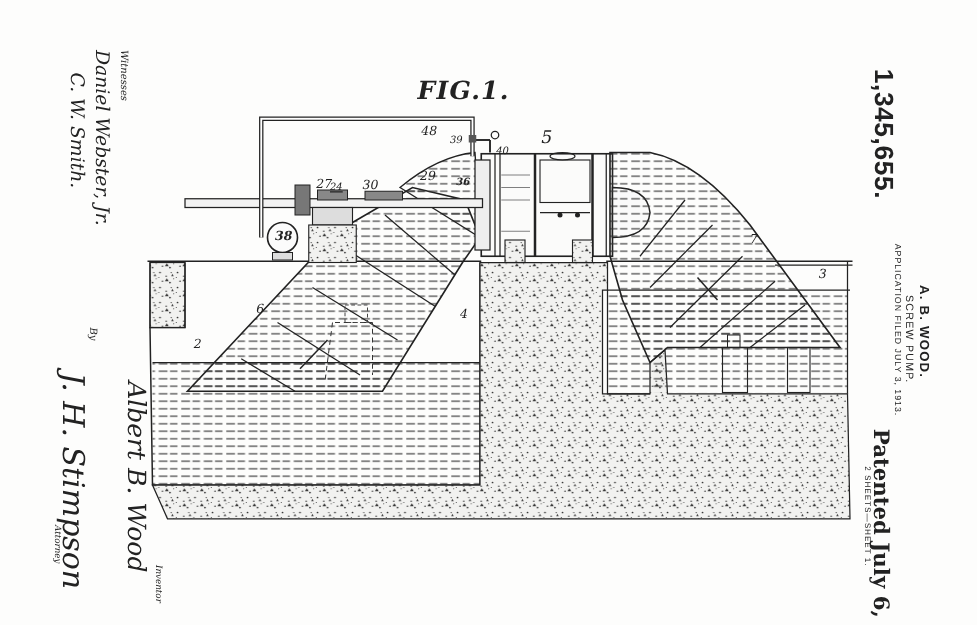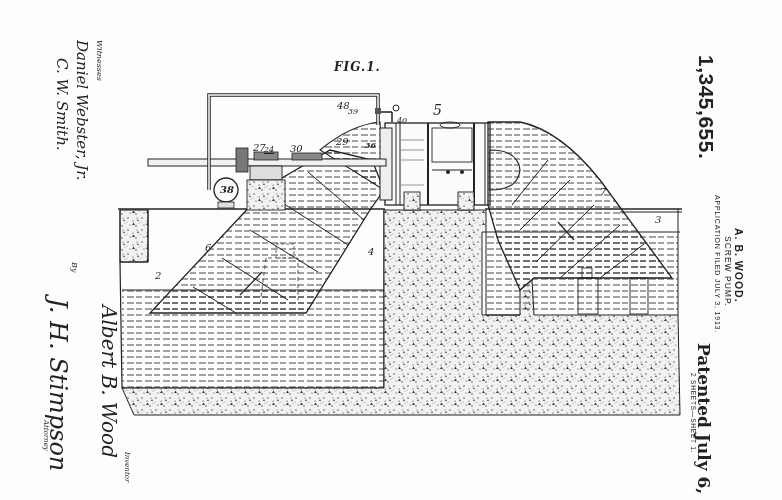--- a/index.html
+++ b/index.html
@@ -6,21 +6,21 @@
   body { width: 782px; height: 500px; overflow: hidden; position: relative; font-family: "DejaVu Serif", serif; color: #1a1a1a; }
   .sheet { position: absolute; left: 0; top: 0; width: 782px; height: 500px; background: #fdfdfc; }
   svg.drawing { position: absolute; left: 0; top: 0; }
   .vtext { position: absolute; transform-origin: left top; transform: rotate(90deg); white-space: nowrap; color: #222; }
   .patent-no { left: 718px; top: 55px; font-family: "Liberation Sans", sans-serif; font-size: 21px; font-weight: bold; letter-spacing: 0.5px; }
   .inventor-name { left: 745px; top: 228px; font-family: "Liberation Sans", sans-serif; font-size: 10.5px; font-weight: bold; letter-spacing: 1px; }
   .title-small { left: 733px; top: 236px; font-family: "Liberation Sans", sans-serif; font-size: 8.5px; letter-spacing: 1px; }
   .app-filed { left: 721px; top: 195px; font-family: "Liberation Sans", sans-serif; font-size: 7px; letter-spacing: 0.8px; }
   .patented { left: 714px; top: 343px; font-family: "DejaVu Serif", serif; font-size: 17px; font-weight: bold; }
   .sheets { left: 697px; top: 373px; font-family: "Liberation Sans", sans-serif; font-size: 6.5px; letter-spacing: 0.8px; }
-  .fig-label { position: absolute; left: 334px; top: 60px; font-family: "DejaVu Serif", serif; font-style: italic; font-size: 12px; font-weight: bold; letter-spacing: 1px; color: #222; }
+  .fig-label { position: absolute; left: 334px; top: 60px; font-family: "DejaVu Serif", serif; font-style: italic; font-size: 20px; font-weight: bold; letter-spacing: 1px; color: #222; }
   .num { position: absolute; font-family: "DejaVu Serif", serif; font-style: italic; font-size: 10px; color: #222; }
   .num.big { font-size: 14px; }
   .sig { position: absolute; transform-origin: left top; transform: rotate(90deg); white-space: nowrap; font-family: "DejaVu Serif", serif; font-style: italic; color: #222; }
   .witnesses-label { left: 104px; top: 40px; font-size: 8px; }
   .witness1 { left: 91px; top: 40px; font-size: 15px; }
   .witness2 { left: 71px; top: 58px; font-size: 15px; }
   .inventor-sig { left: 121px; top: 305px; font-size: 20px; }
   .inventor-label { left: 131px; top: 452px; font-size: 7px; }
   .by-label { left: 79px; top: 262px; font-size: 8px; }
   .attorney-sig { left: 72px; top: 298px; font-size: 24px; }
@@ -148,21 +148,21 @@
   <span class="num big" style="left:433px;top:102px;">5</span>
   <span class="num" style="left:205px;top:242px;">6</span>
   <span class="num" style="left:600px;top:186px;">7</span>
   <span class="num" style="left:264px;top:145px;font-size:8px;text-decoration:underline;">24</span>
   <span class="num" style="left:336px;top:136px;">29</span>
   <span class="num" style="left:290px;top:143px;text-align:right;">30</span>
   <span class="num" style="left:253px;top:142px;">27</span>
   <span class="num" style="left:365px;top:140px;font-size:8px;font-weight:bold;">36</span>
   <span class="num" style="left:337px;top:100px;">48</span>
   <span class="num" style="left:220px;top:184px;font-weight:bold;">38</span>
-  <span class="num" style="left:348px;top:107px;font-size:8px;text-align:right;">39</span>
+  <span class="num" style="left:360px;top:107px;font-size:8px;text-align:right;">39</span>
   <span class="num" style="left:397px;top:116px;font-size:8px;">40</span>
 
   <div class="vtext patent-no">1,345,655.</div>
   <div class="vtext inventor-name">A. B. WOOD.</div>
   <div class="vtext title-small">SCREW PUMP.</div>
   <div class="vtext app-filed">APPLICATION FILED JULY 3, 1913.</div>
   <div class="vtext patented">Patented July 6, 1920.</div>
   <div class="vtext sheets">2 SHEETS—SHEET 1.</div>
 
   <div class="sig witnesses-label">Witnesses</div>

